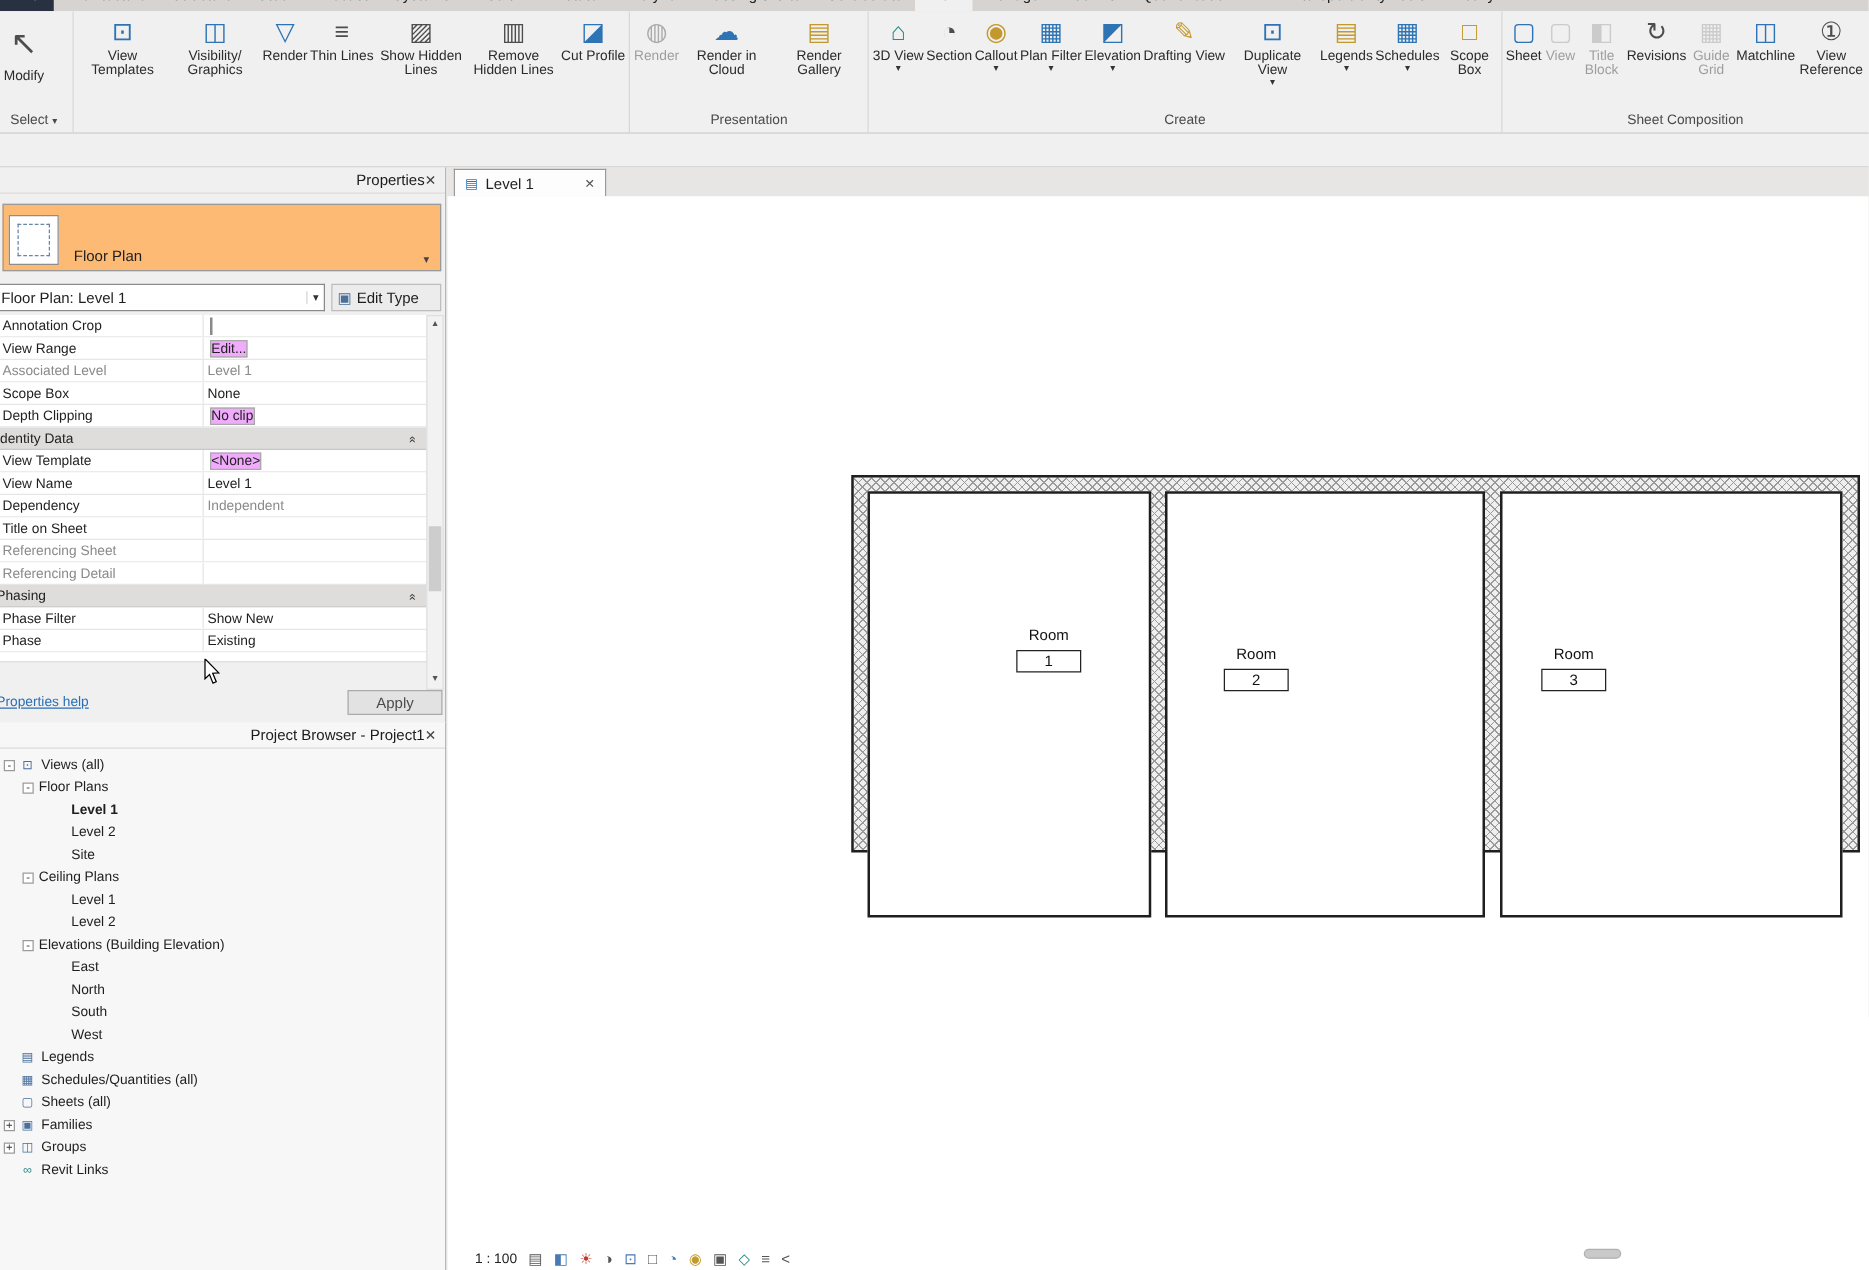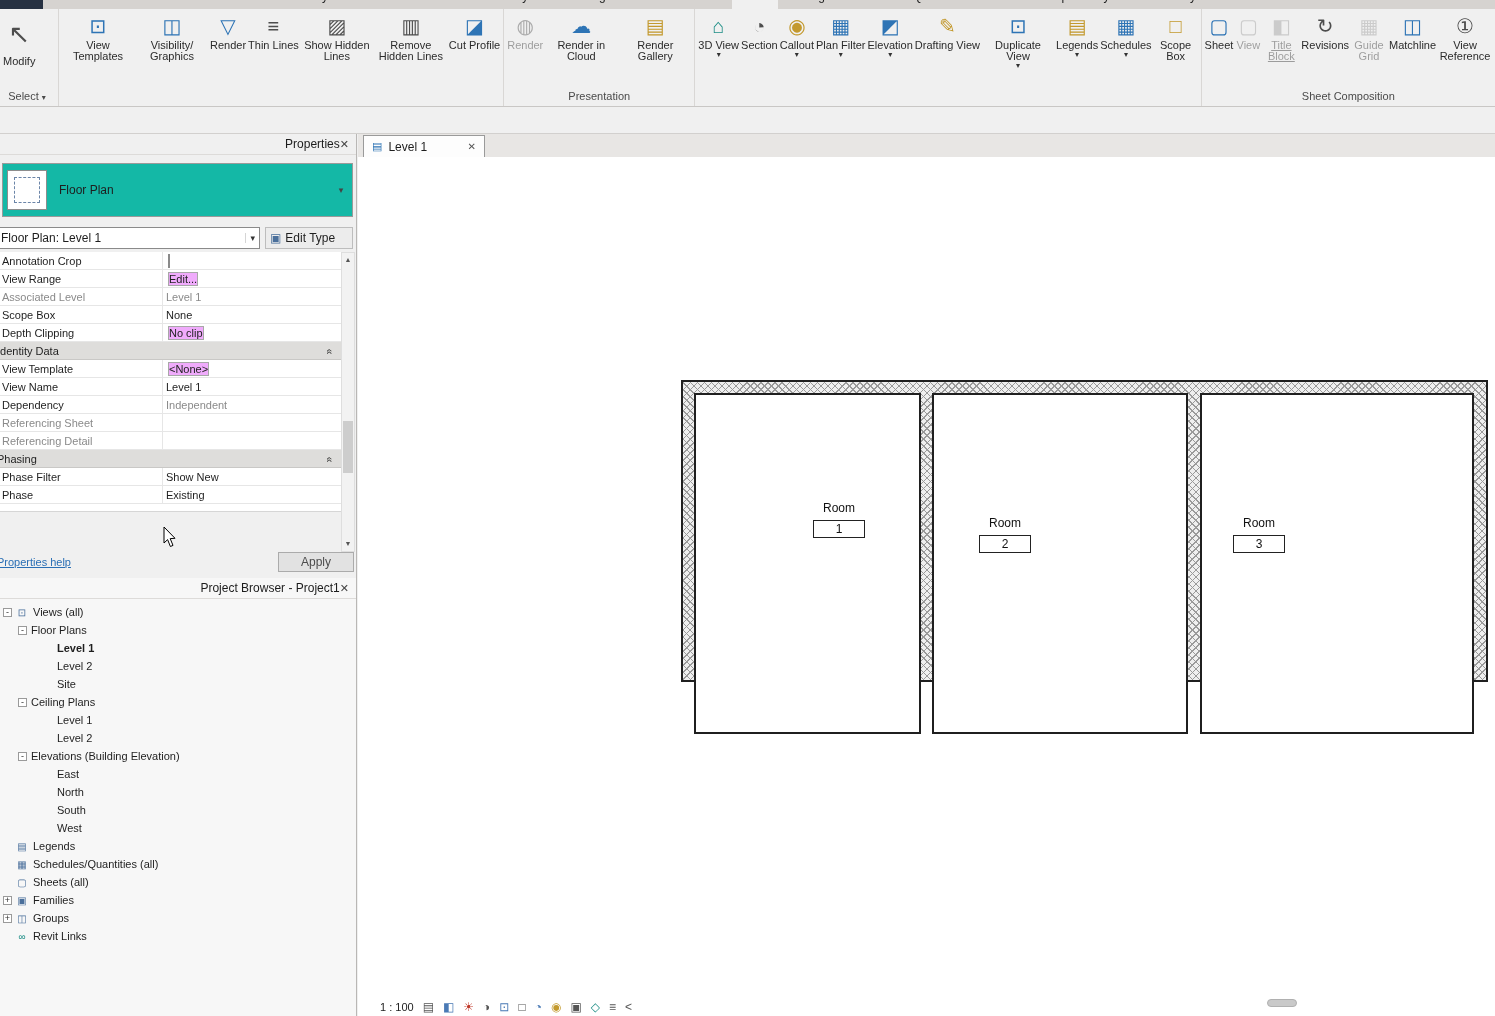--- a/index.html
+++ b/index.html
@@ -31,21 +31,21 @@
   .ic-blue{color:#2e74b5}.ic-gold{color:#c3992e}.ic-teal{color:#1e8e86}.ic-dark{color:#4d4d4d}.ic-gray{color:#9a9a9a}
 
   
   .optionsbar{position:absolute;top:107px;left:0;width:100%;height:27px;background:#f0f0f0;border-bottom:1px solid #d2d0ce;}
 
   
   .props{position:absolute;left:0;top:134px;width:357px;height:444px;background:#f0f0f0;border-right:1px solid #b9b7b5;}
   .pal-header{height:21px;display:flex;align-items:center;padding:0 7px;font-size:12px;color:#1c1c1c;border-bottom:1px solid #dddbd9;}
   .pal-title{flex:1;text-align:right;}
   .pal-close{font-size:11px;color:#444;cursor:default;}
-  .type-sel{margin:8px 3px 0 2px;height:54px;background:#14b8a6;border:1px solid #9a9a9a;display:flex;align-items:center;padding:4px;}
+  .type-sel{margin:8px 3px 0 2px;height:54px;background:#fdba74;border:1px solid #9a9a9a;display:flex;align-items:flex-end;padding:4px;}
   .type-icon{width:40px;height:40px;border:1px solid #8d8d8d;background:#fff;position:relative;margin-right:12px;flex:0 0 auto;}
   .type-icon::after{content:"";position:absolute;inset:6px;border:1px dashed #6b85a8;}
   .type-label{flex:1;font-size:12px;}
   .type-dd{width:14px;text-align:center;color:#444;font-size:9px;}
   .combo-row{display:flex;margin:10px 3px 0 0;height:22px;}
   .combo{flex:1;background:#fff;border:1px solid #8a8a8a;border-left:none;font-size:12px;display:flex;align-items:center;padding:0 4px 0 1px;}
   .combo .dd{margin-left:auto;font-size:9px;color:#333;padding-left:4px;border-left:1px solid #d5d5d5;}
   .edit-type{width:88px;margin-left:5px;display:flex;align-items:center;gap:4px;font-size:12px;background:#ececec;border:1px solid #bdbdbd;padding:0 4px;}
   .edit-type .eticon{color:#4a6f9b;font-size:12px;}
   .grid{position:absolute;left:0;top:118px;width:343px;background:#fff;font-size:11px;}
@@ -259,37 +259,40 @@
         <span class="ricon ic-blue">▦</span>
         <span class="rlabel">Schedules</span>
         <span class="rarrow">▾</span>
       </div>
       <div class="rbtn">
         <span class="ricon ic-gold">□</span>
         <span class="rlabel" style="max-width:44px;">Scope Box</span>
         <span class="rarrow"></span>
       </div>
     </div>
+    <div class="panel-label">
+      <span>Create</span>
+    </div>
   </div>
 
   <div class="panel" style="flex:1;border-right:none;">
     <div class="panel-buttons">
       <div class="rbtn">
         <span class="ricon ic-blue">▢</span>
         <span class="rlabel">Sheet</span>
         <span class="rarrow"></span>
       </div>
       <div class="rbtn grayed">
         <span class="ricon ic-gray">▢</span>
         <span class="rlabel">View</span>
         <span class="rarrow"></span>
       </div>
       <div class="rbtn grayed">
         <span class="ricon ic-gray">◧</span>
-        <span class="rlabel" style="max-width:40px;text-decoration:underline;">Title Block</span>
+        <span class="rlabel" style="max-width:40px;">Title Block</span>
         <span class="rarrow"></span>
       </div>
       <div class="rbtn">
         <span class="ricon ic-dark">↻</span>
         <span class="rlabel">Revisions</span>
         <span class="rarrow"></span>
       </div>
       <div class="rbtn grayed">
         <span class="ricon ic-gray">▦</span>
         <span class="rlabel" style="max-width:40px;">Guide Grid</span>
@@ -366,20 +369,24 @@
       <span class="plabel">View Template</span>
       <span class="pval"><span class="vbtn">&lt;None&gt;</span></span>
     </div>
     <div class="prow">
       <span class="plabel">View Name</span>
       <span class="pval">Level 1</span>
     </div>
     <div class="prow">
       <span class="plabel">Dependency</span>
       <span class="pval gray">Independent</span>
+    </div>
+    <div class="prow">
+      <span class="plabel">Title on Sheet</span>
+      <span class="pval"></span>
     </div>
     <div class="prow">
       <span class="plabel gray">Referencing Sheet</span>
       <span class="pval"></span>
     </div>
     <div class="prow">
       <span class="plabel gray">Referencing Detail</span>
       <span class="pval"></span>
     </div>
     <div class="section-row">

